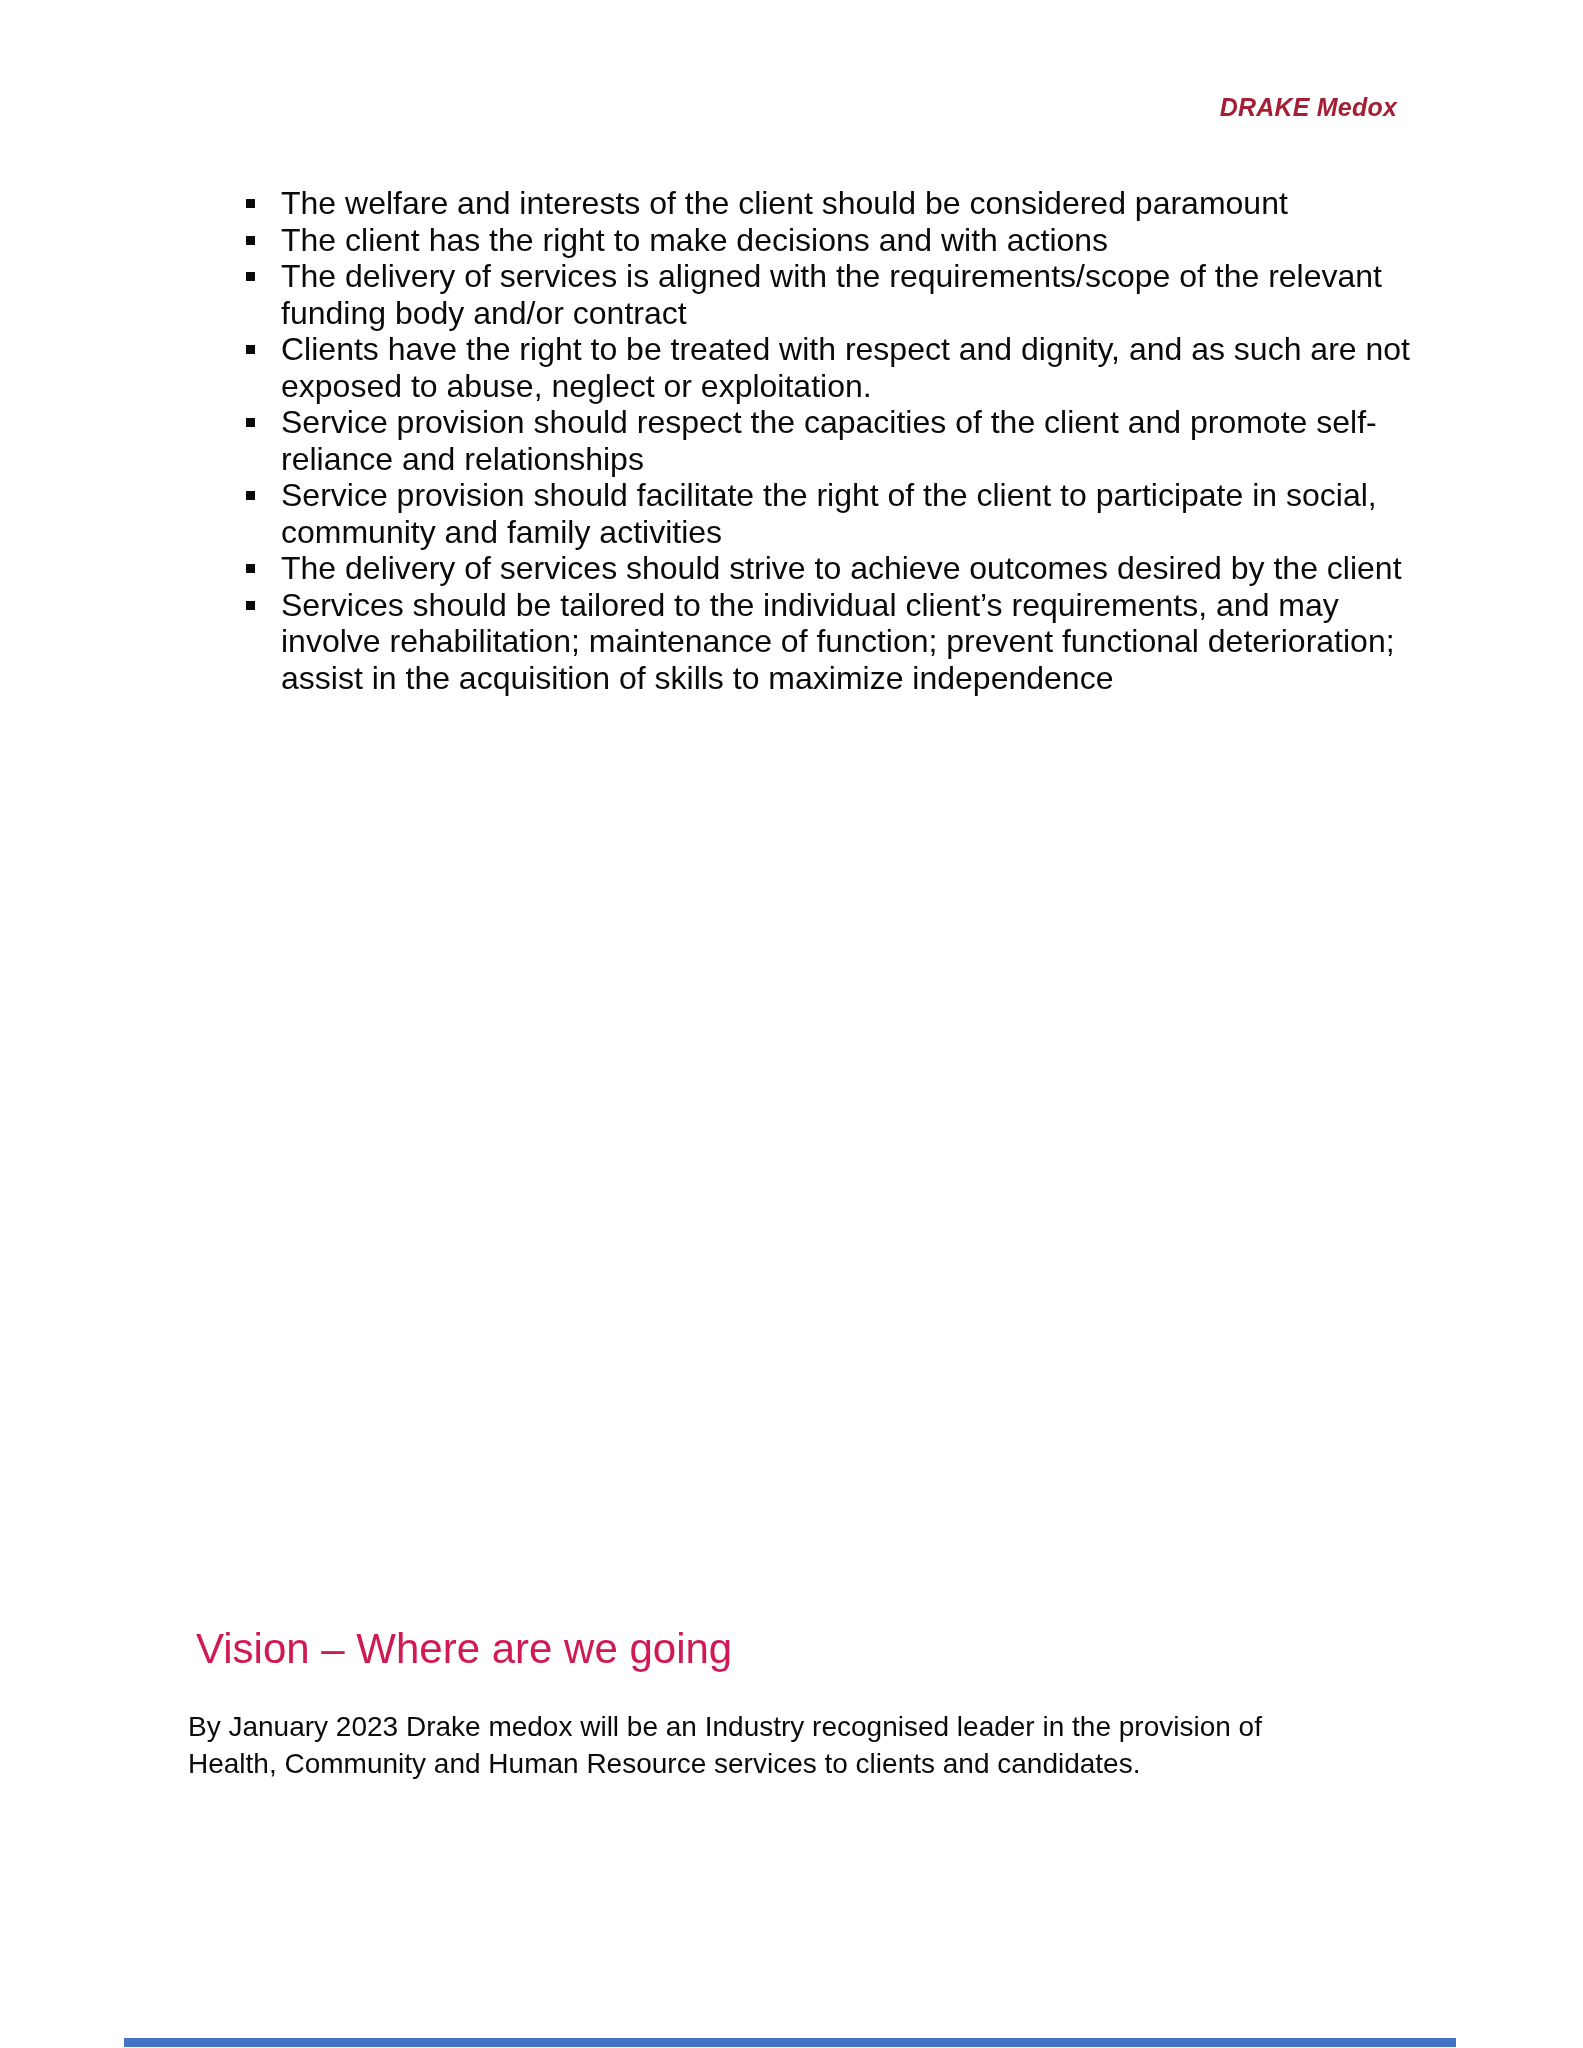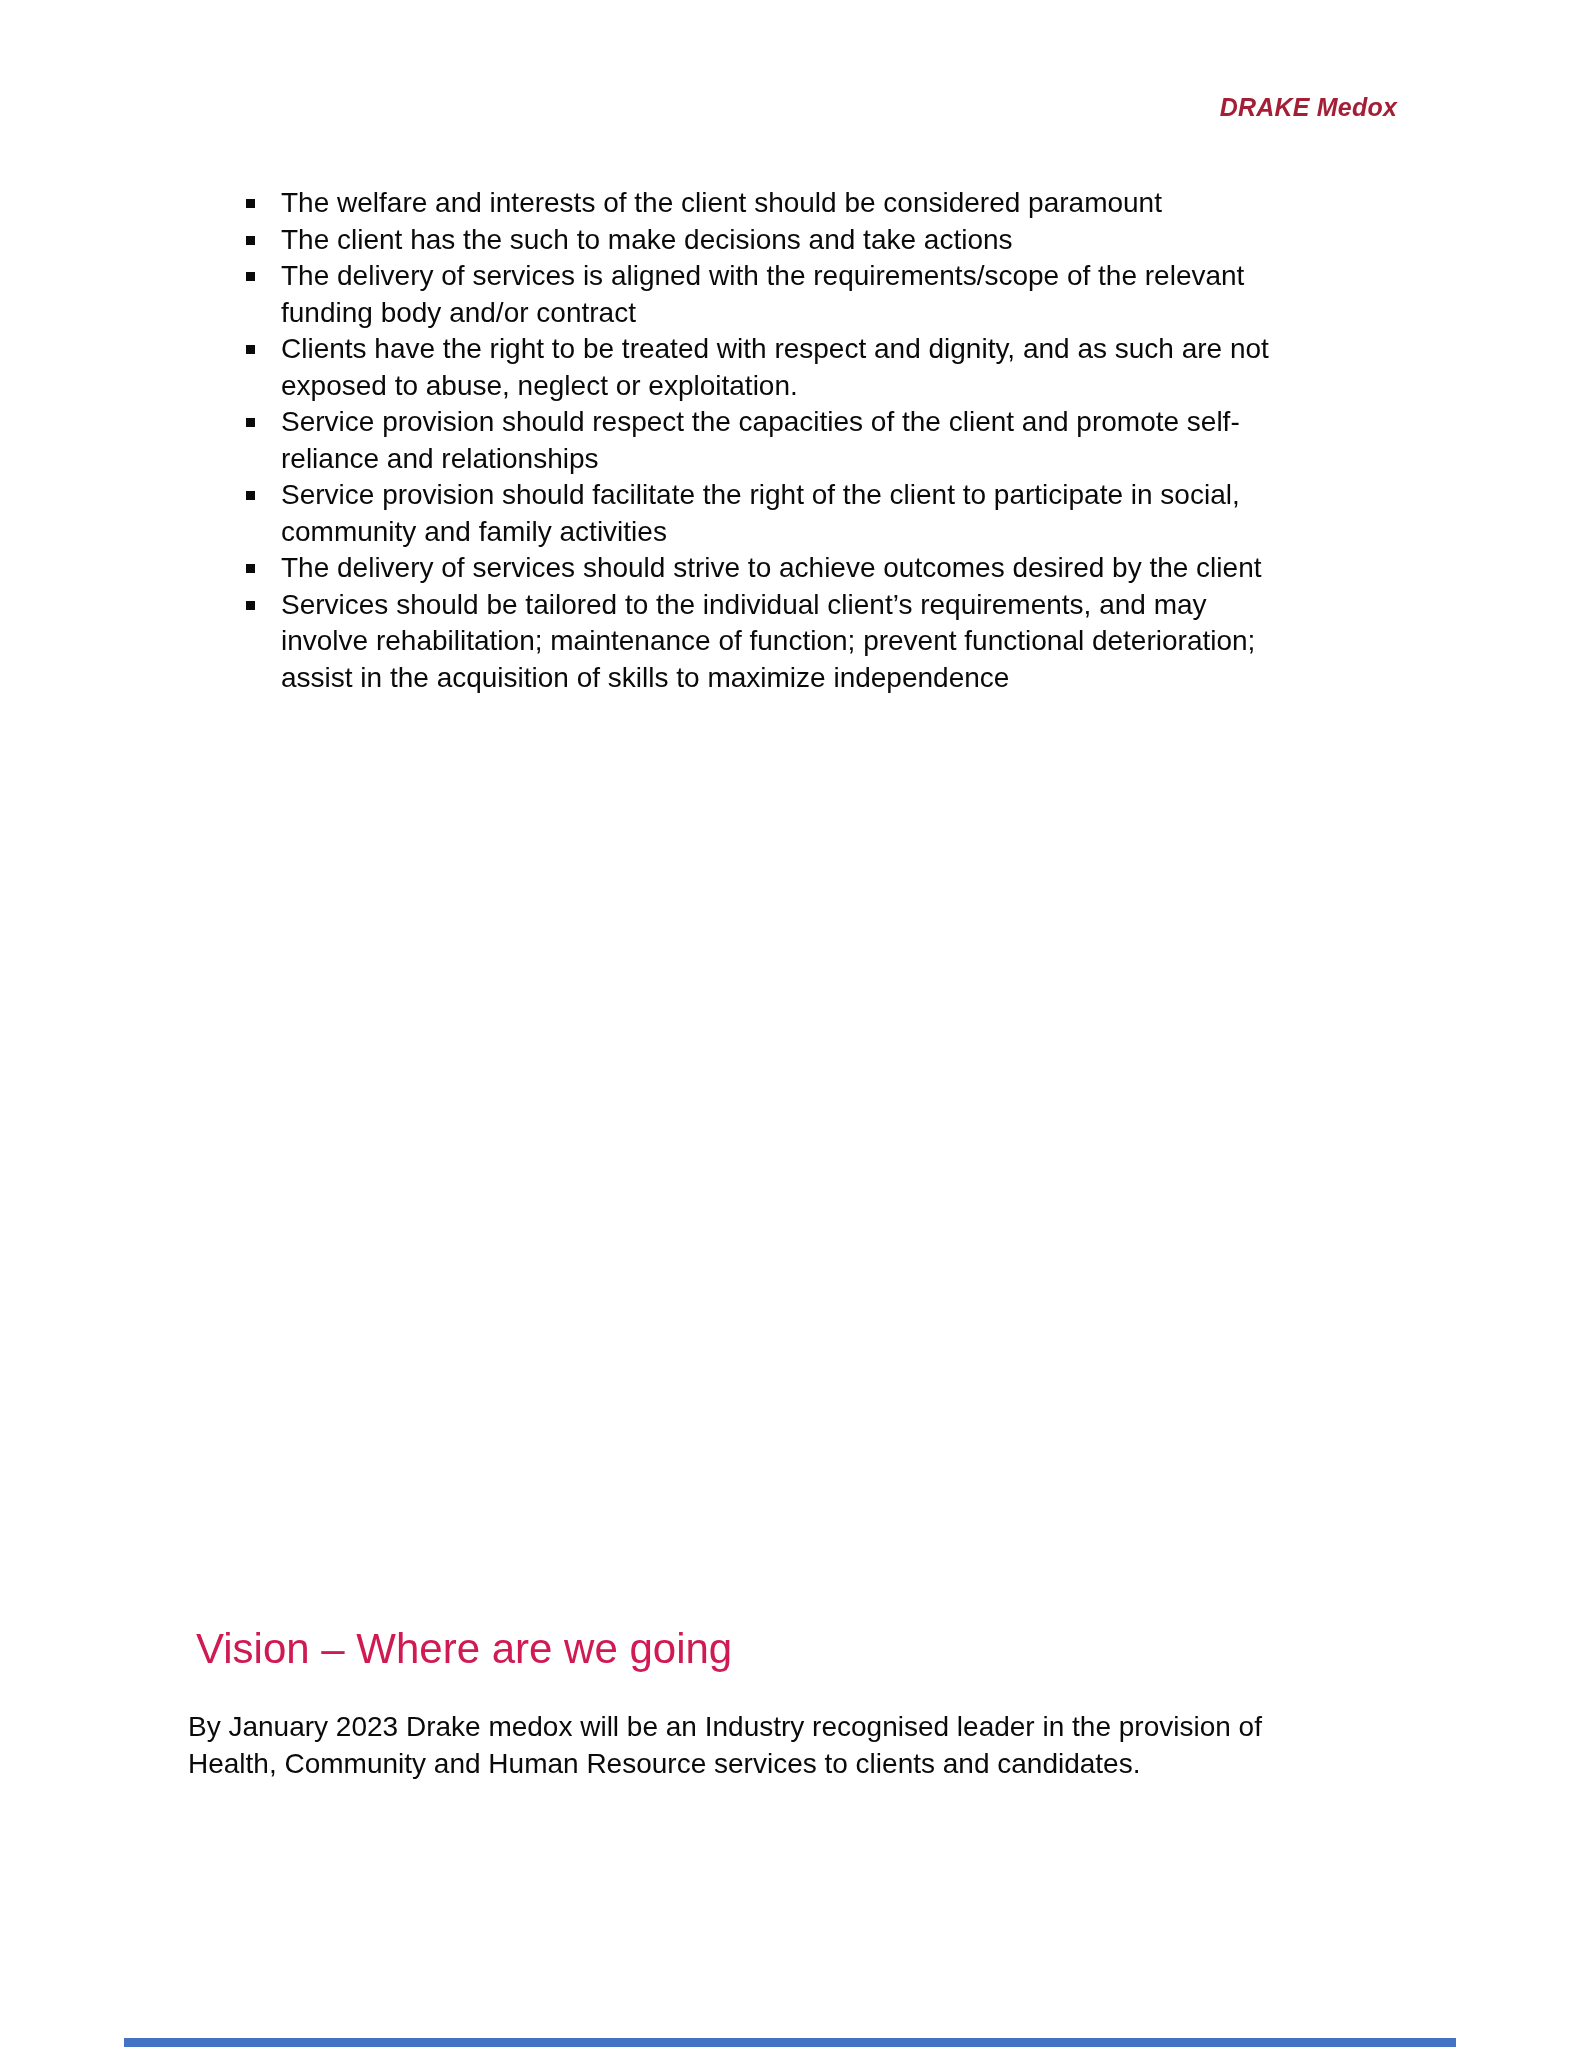--- a/index.html
+++ b/index.html
@@ -31,21 +31,21 @@
     top: 185px;
     left: 245px;
     width: 1170px;
     margin: 0;
     padding: 0;
     list-style: none;
   }
   li.bullet-item {
     position: relative;
     padding-left: 36px;
-    font-size: 28px;
+    font-size: 32px;
     line-height: 36.5px;
     white-space: pre-line;
     color: #0a0a0a;
   }
   li.bullet-item .sq {
     position: absolute;
     left: 1px;
     top: 14px;
     width: 9px;
     height: 9px;
@@ -87,21 +87,21 @@
 </style>
 </head>
 <body>
 
 <div class="page" style="background: rgb(255, 255, 255);">
 
   <div class="brand-header" style="color: rgb(164, 30, 53);">DRAKE Medox</div>
 
   <ul class="bullet-list">
       <li class="bullet-item"><span class="sq"></span><span>The welfare and interests of the client should be considered paramount</span></li>
-      <li class="bullet-item"><span class="sq"></span><span>The client has the such to make decisions and take actions</span></li>
+      <li class="bullet-item"><span class="sq"></span><span>The client has the right to make decisions and with actions</span></li>
       <li class="bullet-item"><span class="sq"></span><span>The delivery of services is aligned with the requirements/scope of the relevant
 funding body and/or contract</span></li>
       <li class="bullet-item"><span class="sq"></span><span>Clients have the right to be treated with respect and dignity, and as such are not
 exposed to abuse, neglect or exploitation.</span></li>
       <li class="bullet-item"><span class="sq"></span><span>Service provision should respect the capacities of the client and promote self-
 reliance and relationships</span></li>
       <li class="bullet-item"><span class="sq"></span><span>Service provision should facilitate the right of the client to participate in social,
 community and family activities</span></li>
       <li class="bullet-item"><span class="sq"></span><span>The delivery of services should strive to achieve outcomes desired by the client</span></li>
       <li class="bullet-item"><span class="sq"></span><span>Services should be tailored to the individual client’s requirements, and may

